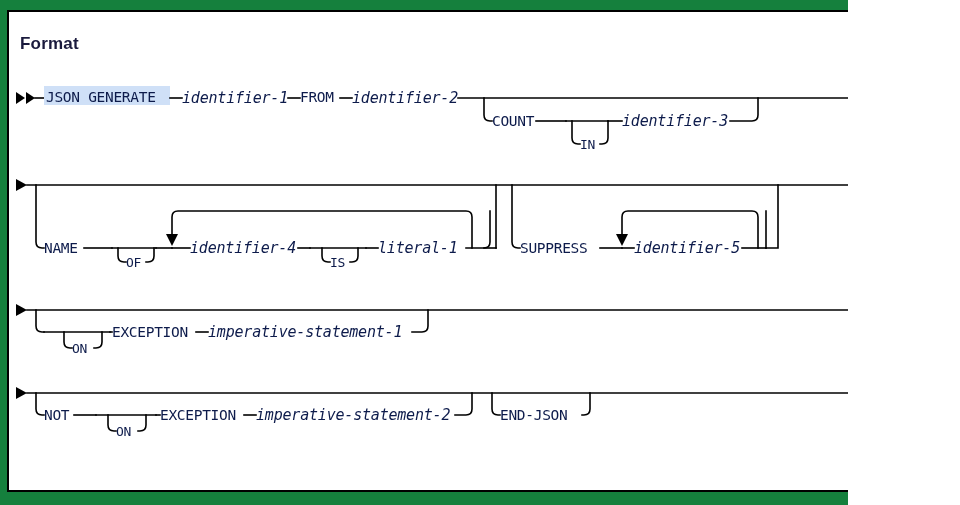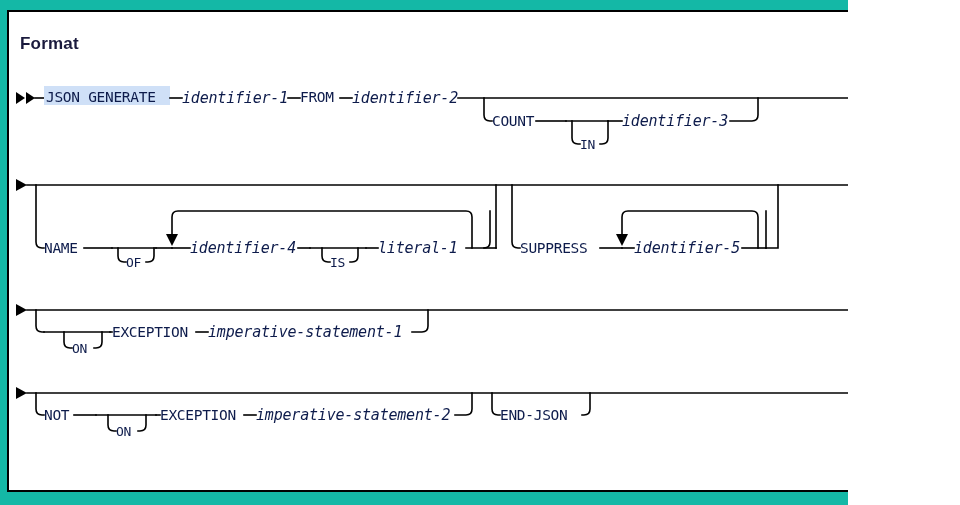--- a/index.html
+++ b/index.html
@@ -7,21 +7,21 @@
     padding: 0;
     background: #ffffff;
   }
   body {
     font-family: "Liberation Sans", sans-serif;
   }
   #page {
     position: relative;
     width: 848px;
     height: 505px;
-    background: #14b8a6;
+    background: #15803d;
     overflow: hidden;
   }
   #format-box {
     position: absolute;
     left: 7px;
     top: 10px;
     width: 928px;
     height: 482px;
     border: 2px solid #000000;
     box-sizing: border-box;

